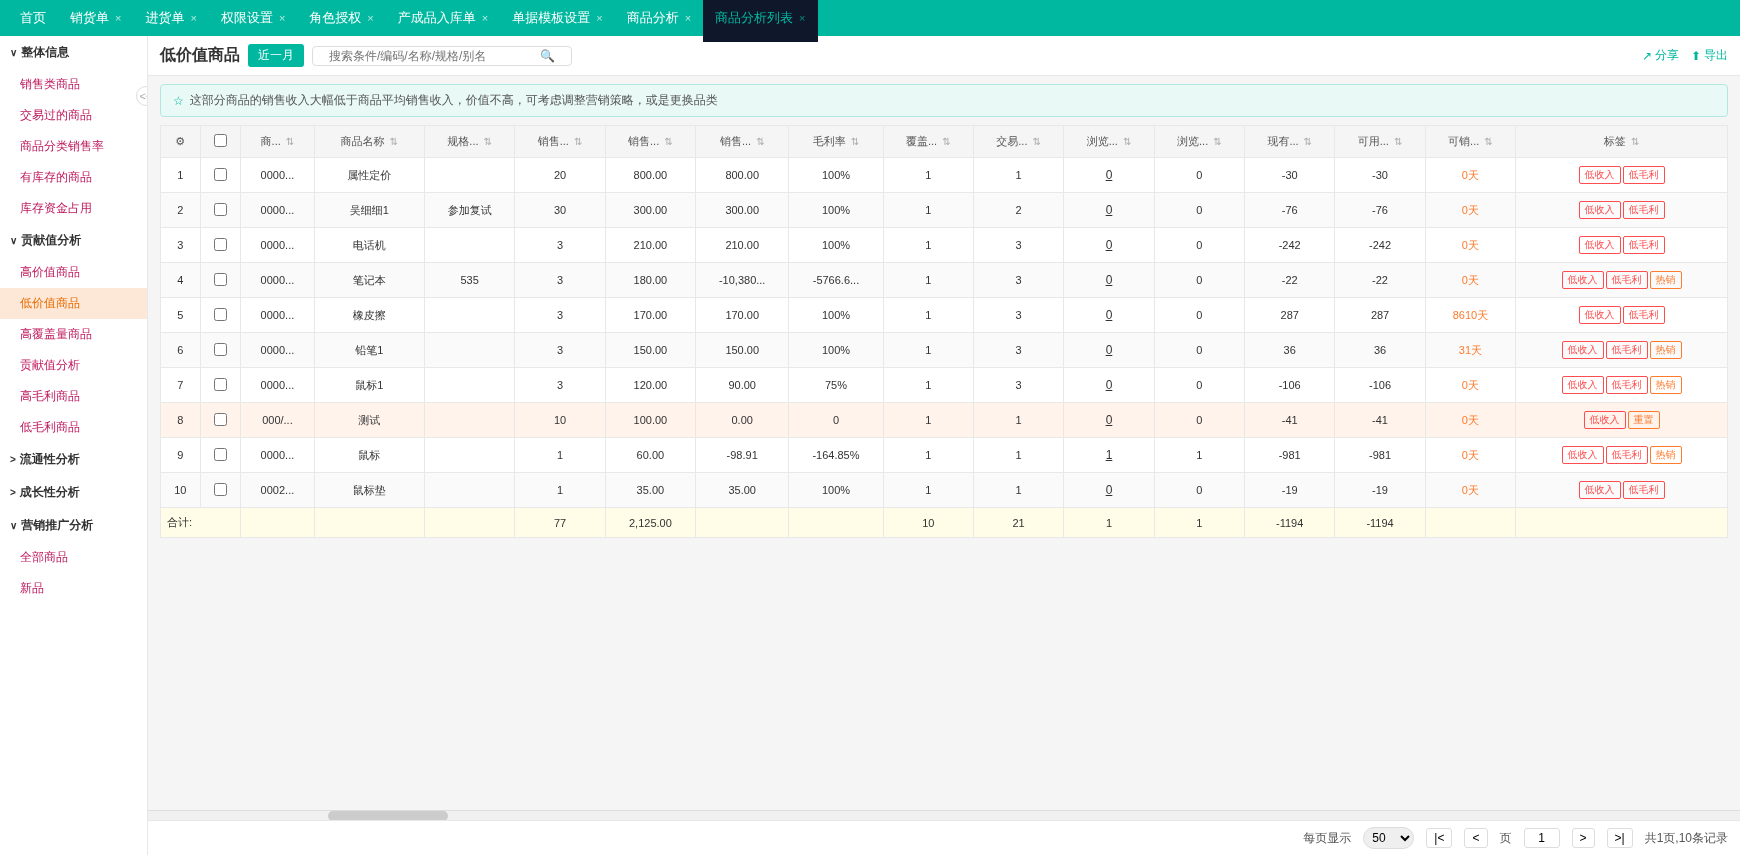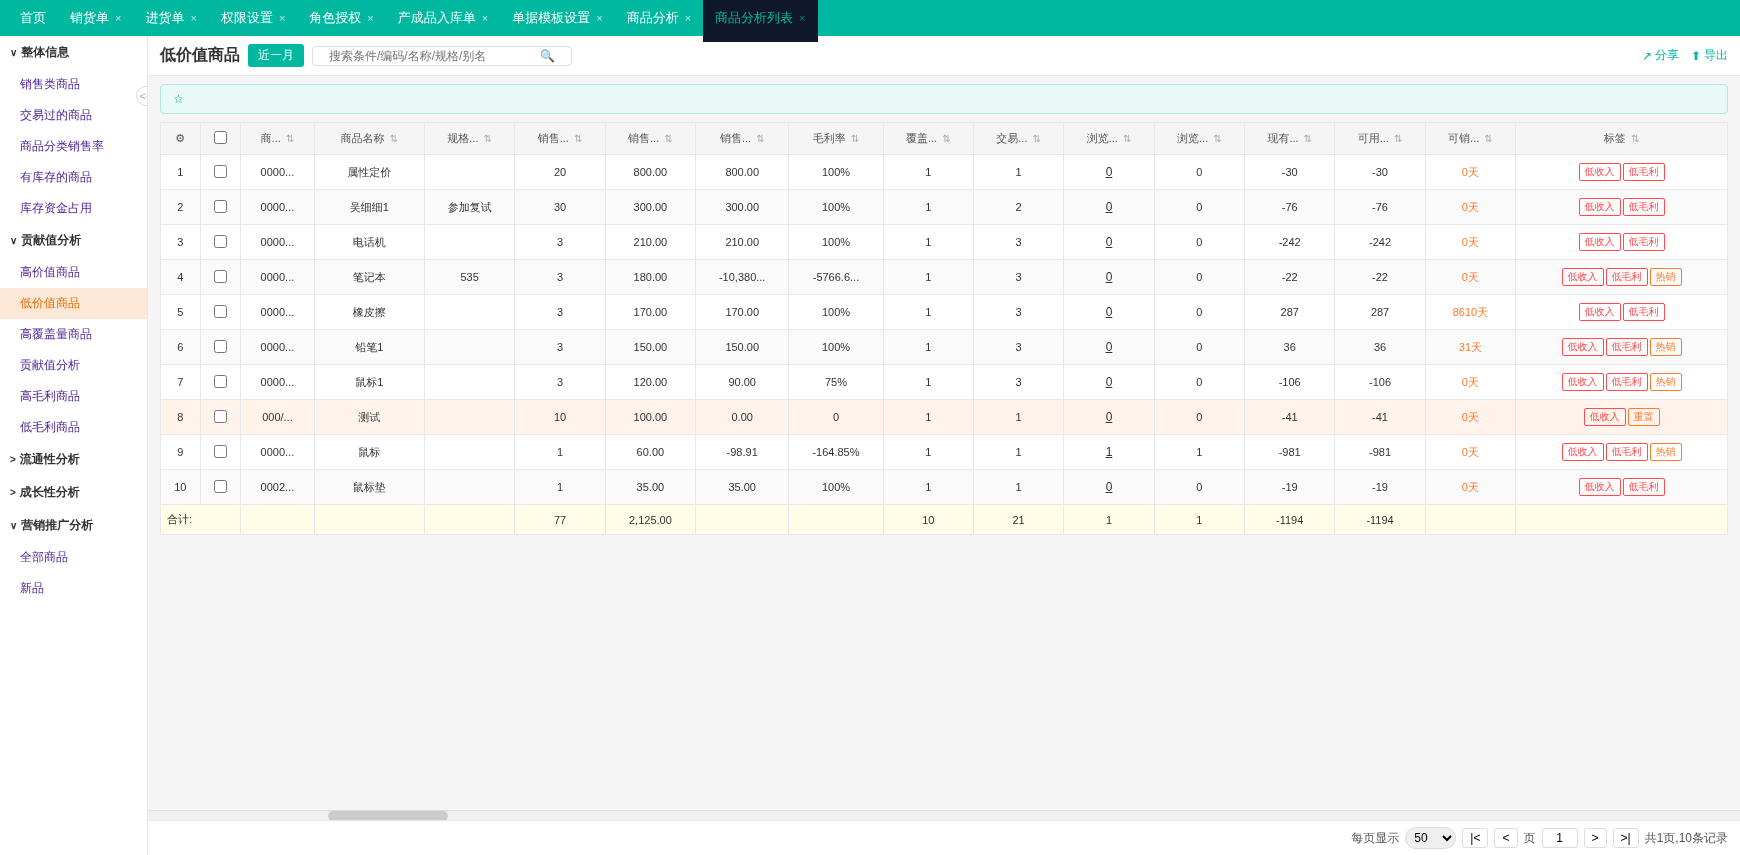--- a/index.html
+++ b/index.html
@@ -46,21 +46,21 @@
       align-items: center;
       padding: 8px 10px;
       color: #333;
       font-weight: bold;
       cursor: pointer;
       font-size: 12px;
     }
     .sidebar-group-title .arrow { margin-right: 4px; font-size: 10px; }
     .sidebar-item {
       padding: 7px 10px 7px 20px;
-      color: #4c1d95;
+      color: #be185d;
       cursor: pointer;
       font-size: 12px;
     }
     .sidebar-item.active { background: #fde8d8; color: #e86c00; }
     
     
     .content-area {
       flex: 1;
       display: flex;
       flex-direction: column;
@@ -184,21 +184,21 @@
     .text-orange { color: #ff7b2c; }
     
     
     .pagination {
       display: flex;
       align-items: center;
       justify-content: flex-end;
       padding: 6px 12px;
       background: #fff;
       border-top: 1px solid #e8e8e8;
-      gap: 6px;
+      gap: 12px;
       font-size: 12px;
       color: #555;
     }
     .pagination select {
       border: 1px solid #ddd;
       border-radius: 11px;
       padding: 2px 4px;
     }
     .pagination-btn {
       border: 1px solid #ddd;
@@ -329,20 +329,21 @@
         </div>
         <div class="header-action-btn">
           <span>⬆</span>
           <span>导出</span>
         </div>
       </div>
     </div>
 
     <div class="info-banner">
       <span style="color:#00b8a0;">☆</span>
+      <span>这部分商品的销售收入大幅低于商品平均销售收入，价值不高，可考虑调整营销策略，或是更换品类</span>
     </div>
 
     <div class="table-container">
       <table>
         <thead>
           <tr>
             <th>⚙</th>
             <th><input type="checkbox" style=""></th>
             <th>商... <span class="sort-icon">⇅</span></th>
             <th>商品名称 <span class="sort-icon">⇅</span></th>

